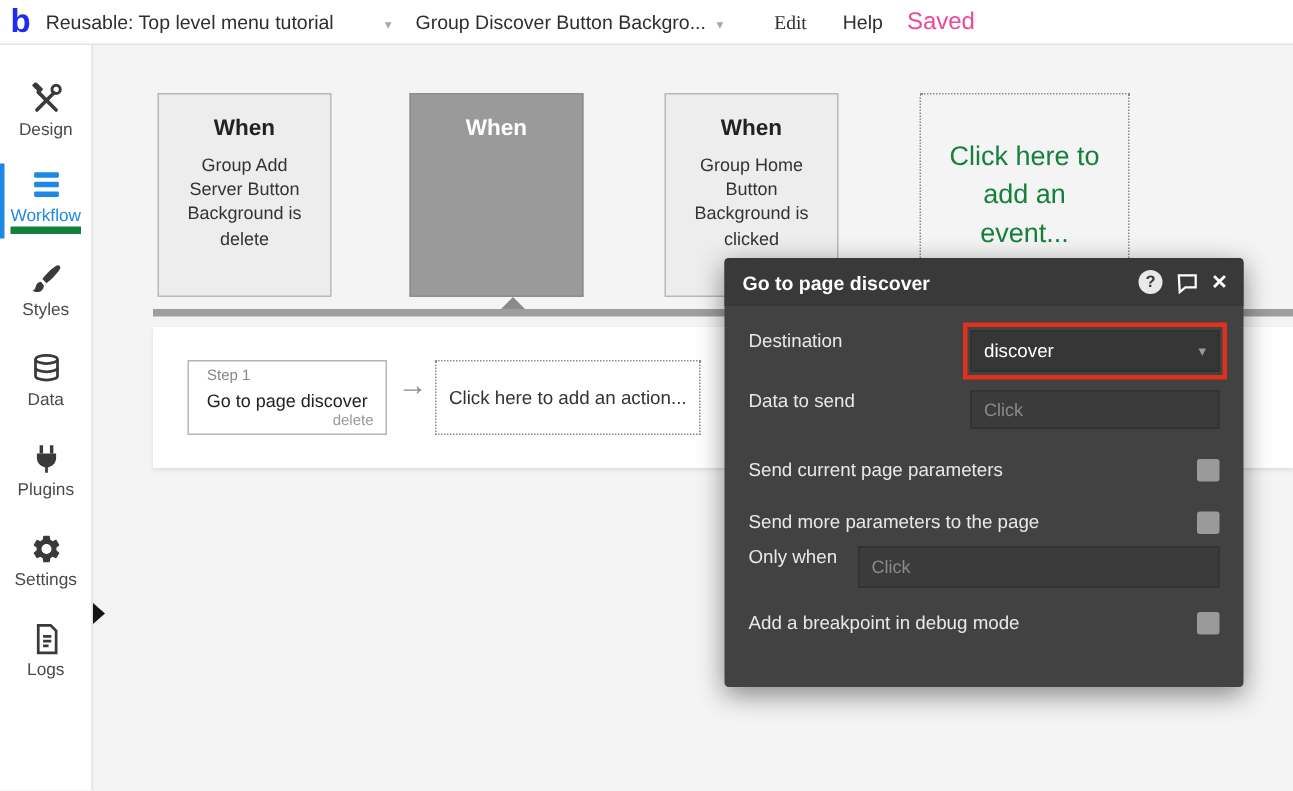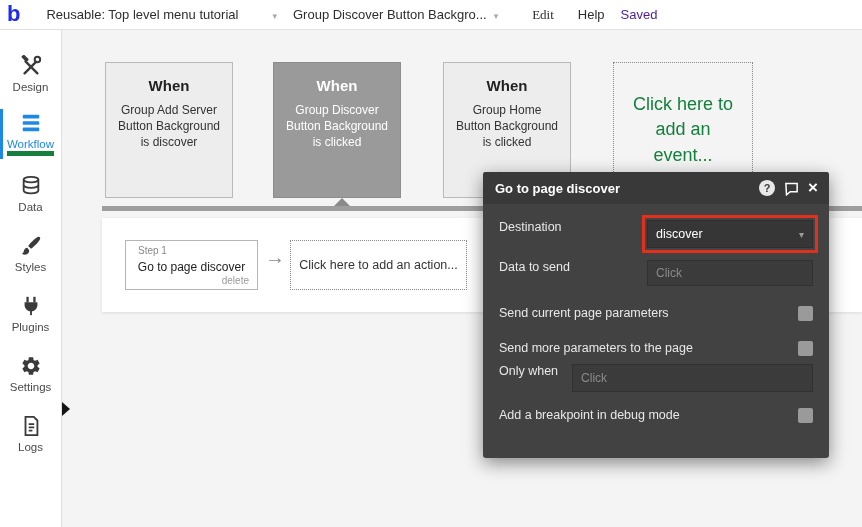--- a/index.html
+++ b/index.html
@@ -6,42 +6,42 @@
   html,body { width:862px; height:527px; overflow:hidden; }
   body { font-family:"Liberation Sans", sans-serif; background:#f4f4f4; }
   #screen { position:relative; width:862px; height:527px; background:#f4f4f4; overflow:hidden; }
 
   
   .topbar { position:absolute; top:0; left:0; right:0; height:30px; background:#fff;
             border-bottom:1px solid #e2e2e2; display:flex; align-items:center; z-index:20; }
   .logo { color:#1e2bf0; font-weight:bold; font-size:22px; line-height:26px; margin:0 8px 2px 7px; cursor:pointer; }
   .tb-menu { display:flex; align-items:center; gap:7px; font-size:13px; color:#2e2e2e; cursor:pointer; }
   .tb-caret { color:#a8a8a8; font-size:9px; padding-top:2px; }
-  .m-project { margin-left:18px;gap:34px; }
+  .m-project { margin-left:2px;gap:34px; }
   .m-element { margin-left:16px; }
   .m-edit { margin-left:34px;font-family:Liberation Serif, serif; }
   .m-help { margin-left:24px; }
-  .tb-saved { margin-left:16px; font-size:13px; color:#4c1d95; }
+  .tb-saved { margin-left:16px; font-size:16px; color:#ec4899; }
 
   
   .sidebar { position:absolute; top:30px; left:0; bottom:0; width:62px; background:#fff;
              border-right:1px solid #e0e0e0; padding-top:14px; z-index:15; }
   .side-item { height:60px; display:flex; flex-direction:column; align-items:center;
                justify-content:center; gap:4px; position:relative; cursor:pointer; }
   .side-item svg { display:block; }
   .side-lbl { font-size:11.5px; color:#4a4a4a; }
   .side-item.active .side-lbl { color:#1e88e5; border-bottom:5px solid #15803d; padding-bottom:1px; }
   .side-item.active::before { content:""; position:absolute; left:0; top:5px; bottom:5px; width:3px; background:#1e88e5; }
   .expand-handle { position:absolute; left:62px; top:402px; width:0; height:0; z-index:16;
                    border-top:7px solid transparent; border-bottom:7px solid transparent;
                    border-left:8px solid #151515; cursor:pointer; }
 
   
   .canvas { position:absolute; left:62px; top:30px; right:0; bottom:0; background:#f4f4f4; }
-  .event { position:absolute; top:32px; width:128px; height:136px; background:#ededed;
+  .event { position:absolute; top:32px; width:116px; height:136px; background:#ededed;
            border:1px solid #b9b9b9; text-align:center; cursor:pointer; }
   .event .when { font-size:15px; font-weight:bold; color:#222; margin-top:14px; }
   .event .desc { font-size:12px; color:#333; margin-top:8px; padding:0 10px; line-height:1.35; }
   .event.selected { background:#9a9a9a; border-color:#8d8d8d; }
   .event.selected .when, .event.selected .desc { color:#fff; }
   .ev-1 { left:43px; } .ev-2 { left:211px; } .ev-3 { left:381px; }
   .add-event { position:absolute; left:551px; top:32px; width:140px; height:136px;
                border:1px dotted #8a8a8a; display:flex; align-items:center; justify-content:center;
                color:#15803d; font-size:18px; text-align:center; padding:0 18px; line-height:1.4; cursor:pointer; }
 
@@ -127,36 +127,36 @@
         <svg width="22" height="22" viewBox="0 0 24 24" fill="#1e88e5">
           <rect x="3" y="3" width="18" height="4" rx="1"></rect>
           <rect x="3" y="10" width="18" height="4" rx="1"></rect>
           <rect x="3" y="17" width="18" height="4" rx="1"></rect>
         </svg>
       </span>
       <span class="side-lbl">Workflow</span>
     </div>
     <div class="side-item">
       <span>
+        <svg width="22" height="22" viewBox="0 0 24 24" fill="#3a3a3a">
+          <path d="M20 2c-3 1-9 7-11 10l3 3c3-2 9-8 10-11 .4-1.2-.8-2.4-2-2z"></path>
+          <path d="M8 14c-2 0-3.5 1.5-4 4-.2 1.2-1 2-2 2.5 1.5 1 3.7 1.2 5.5.5 2-1 2.7-3 2.5-4.5z"></path>
+        </svg>
+      </span>
+      <span class="side-lbl">Styles</span>
+    </div>
+    <div class="side-item">
+      <span>
         <svg width="22" height="22" viewBox="0 0 24 24" fill="none" stroke="#3a3a3a" stroke-width="2">
           <ellipse cx="12" cy="5" rx="8" ry="3"></ellipse>
           <path d="M4 5v6c0 1.7 3.6 3 8 3s8-1.3 8-3V5"></path>
           <path d="M4 11v6c0 1.7 3.6 3 8 3s8-1.3 8-3v-6"></path>
         </svg>
       </span>
       <span class="side-lbl">Data</span>
-    </div>
-    <div class="side-item">
-      <span>
-        <svg width="22" height="22" viewBox="0 0 24 24" fill="#3a3a3a">
-          <path d="M20 2c-3 1-9 7-11 10l3 3c3-2 9-8 10-11 .4-1.2-.8-2.4-2-2z"></path>
-          <path d="M8 14c-2 0-3.5 1.5-4 4-.2 1.2-1 2-2 2.5 1.5 1 3.7 1.2 5.5.5 2-1 2.7-3 2.5-4.5z"></path>
-        </svg>
-      </span>
-      <span class="side-lbl">Styles</span>
     </div>
     <div class="side-item">
       <span>
         <svg width="22" height="22" viewBox="0 0 24 24" fill="#3a3a3a">
           <rect x="7" y="2" width="2.5" height="6"></rect>
           <rect x="14.5" y="2" width="2.5" height="6"></rect>
           <path d="M5 8h14v3c0 3.9-3.1 7-7 7s-7-3.1-7-7V8z"></path>
           <rect x="11" y="17" width="2" height="5"></rect>
         </svg>
       </span>
@@ -179,25 +179,24 @@
       </span>
       <span class="side-lbl">Logs</span>
     </div>
   </div>
   <div class="expand-handle"></div>
 
   <div class="canvas">
 
     <div class="event ev-1">
       <div class="when">When</div>
-      <div class="desc">Group Add Server Button Background is discover</div>
+      <div class="desc">Group Add Server Button Background is delete</div>
     </div>
     <div class="event ev-2 selected">
       <div class="when">When</div>
-      <div class="desc">Group Discover Button Background is clicked</div>
     </div>
     <div class="event ev-3">
       <div class="when">When</div>
       <div class="desc">Group Home Button Background is clicked</div>
     </div>
     <div class="add-event">Click here to add an event...</div>
 
     <div class="timeline"></div>
     <div class="timeline-pointer"></div>
 

